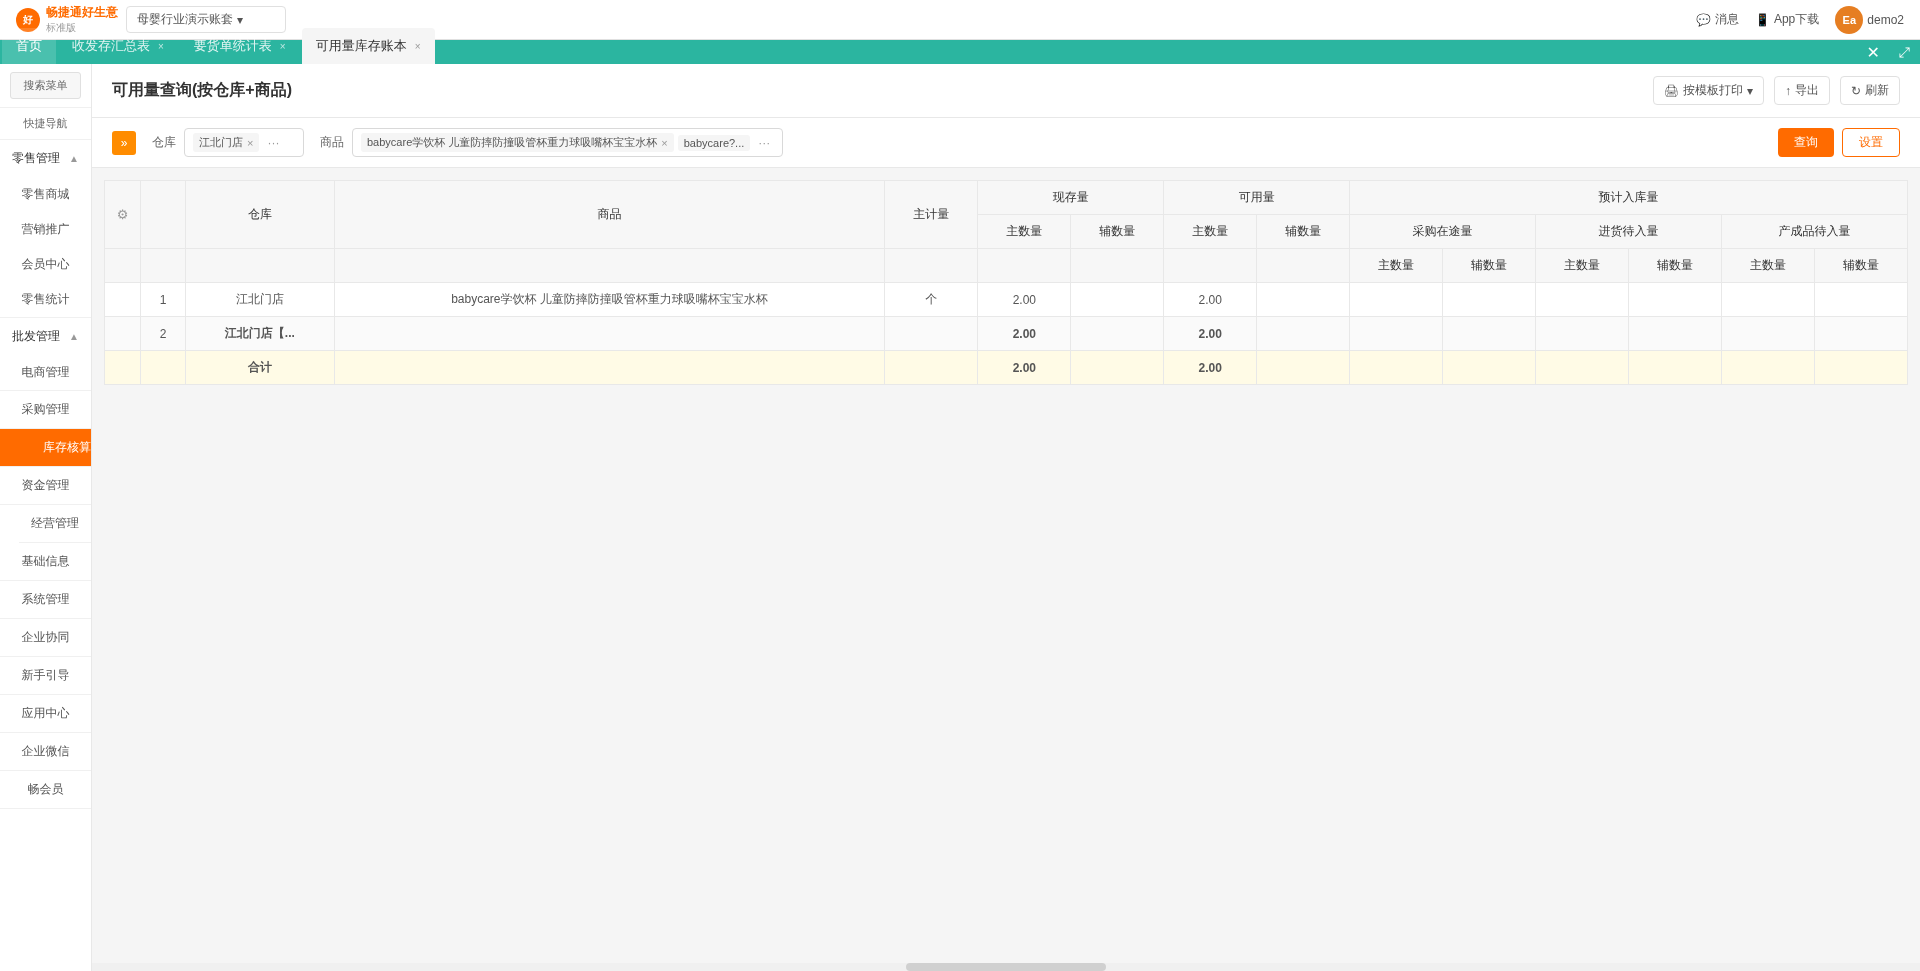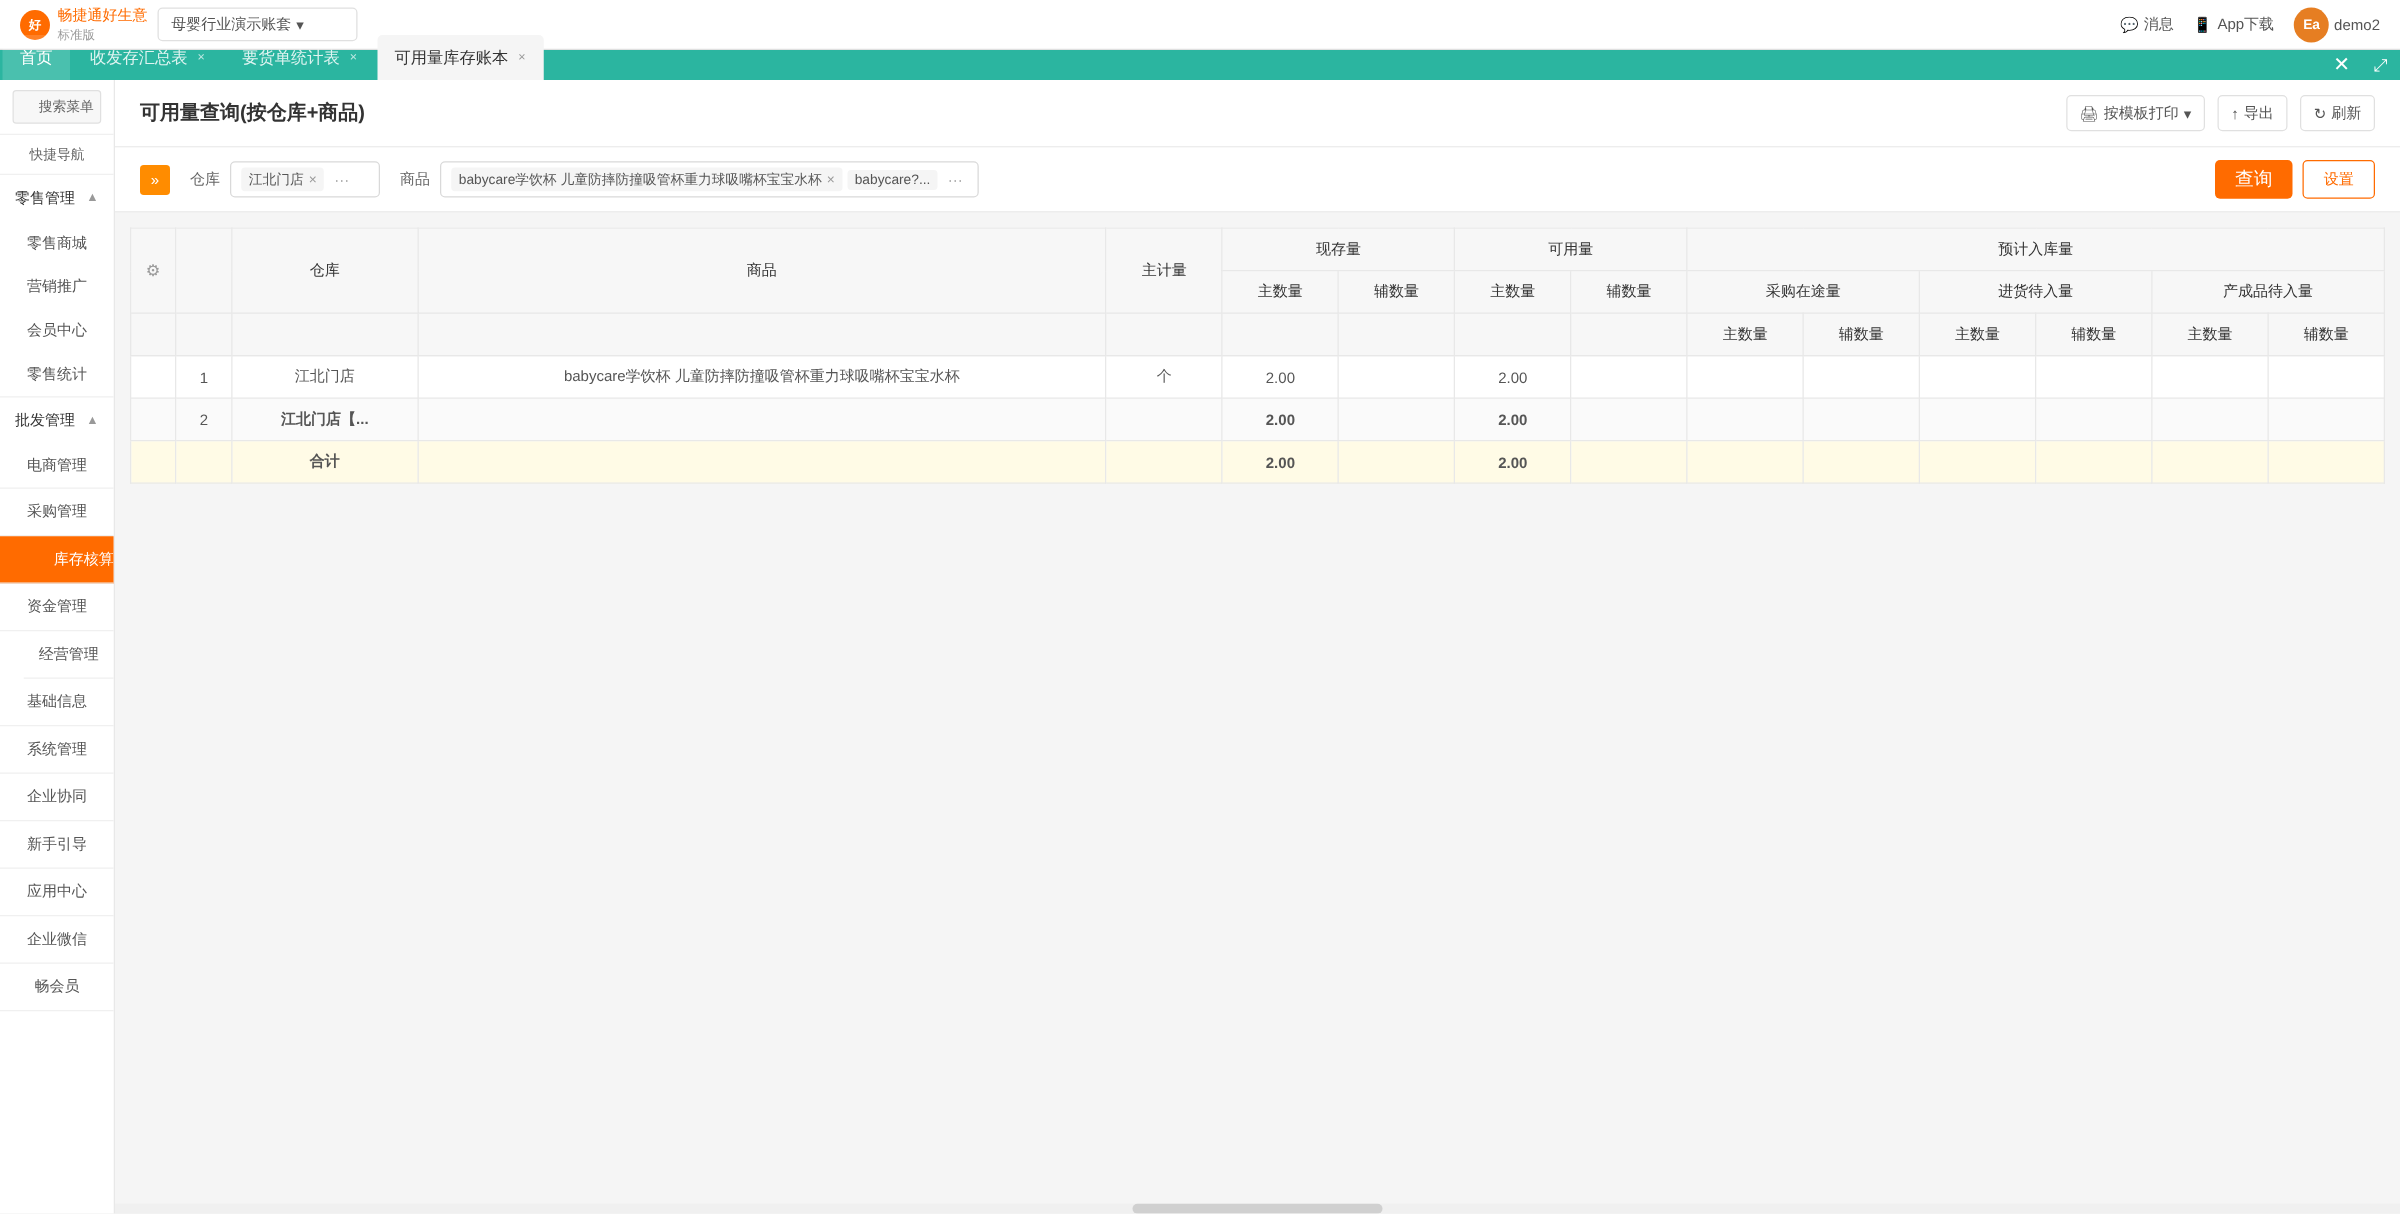--- a/index.html
+++ b/index.html
@@ -3,21 +3,21 @@
   <meta charset="utf-8">
   <style>
     * { box-sizing: border-box; margin: 0; padding: 0; }
     body { font-family: 'Microsoft YaHei', Arial, sans-serif; font-size: 12px; background: #f0f0f0; color: #333; display: flex; flex-direction: column; height: 971px; overflow: hidden; }
 
     
     .top-bar { height: 40px; background: #fff; display: flex; align-items: center; justify-content: space-between; padding: 0 16px; border-bottom: 1px solid #e0e0e0; flex-shrink: 0; }
     .top-bar-left { display: flex; align-items: center; gap: 8px; }
     .logo-area { display: flex; align-items: center; gap: 6px; }
     .logo-icon { width: 24px; height: 24px; background: #ff6b00; border-radius: 50%; display: flex; align-items: center; justify-content: center; color: white; font-size: 10px; font-weight: bold; }
-    .logo-text { font-size: 12px; color: #ff6b00; font-weight: normal; }
+    .logo-text { font-size: 12px; color: #ff6b00; font-weight: bold; }
     .logo-sub { font-size: 10px; color: #999; }
     .tenant-selector { display: flex; align-items: center; gap: 4px; padding: 4px 10px; border: 1px solid #e0e0e0; border-radius: 4px; cursor: pointer; min-width: 160px; font-size: 12px; color: #555; }
     .top-bar-right { display: flex; align-items: center; gap: 16px; }
     .top-bar-action { display: flex; align-items: center; gap: 4px; color: #555; cursor: pointer; font-size: 12px; }
     .avatar { width: 28px; height: 28px; border-radius: 50%; background: #e67e22; display: flex; align-items: center; justify-content: center; color: white; font-size: 11px; font-weight: bold; }
 
     
     .nav-tabs { height: 24px; background: #2bb5a0; display: flex; align-items: flex-end; padding: 0 0 0 0; flex-shrink: 0; position: relative; }
     .nav-tab { height: 36px; display: flex; align-items: center; gap: 6px; padding: 0 14px; cursor: pointer; font-size: 13px; color: rgba(255,255,255,0.85); border-radius: 4px 4px 0 0; margin-left: 2px; }
     .nav-tab.active { background: #f5f5f5; color: #333; }
@@ -26,21 +26,21 @@
     .nav-tab.active .close-x { color: #999; }
     .nav-close-all { position: absolute; right: 40px; top: 50%; transform: translateY(-50%); color: white; cursor: pointer; font-size: 16px; }
     .nav-expand { position: absolute; right: 10px; top: 50%; transform: translateY(-50%); color: white; cursor: pointer; font-size: 14px; }
 
     
     .main-layout { display: flex; flex: 1; overflow: hidden; }
 
     
     .sidebar { width: 92px; background: white; border-right: 1px solid #e8e8e8; display: flex; flex-direction: column; overflow-y: auto; flex-shrink: 0; }
     .sidebar-search { padding: 8px 10px; border-bottom: 1px solid #f0f0f0; }
-    .sidebar-search-btn { width: 100%; padding: 5px; background: #f7f7f7; border: 1px solid #e0e0e0; border-radius: 3px; text-align: right; cursor: pointer; color: #666; font-size: 11px; }
+    .sidebar-search-btn { width: 100%; padding: 5px; background: #f7f7f7; border: 1px solid #e0e0e0; border-radius: 3px; text-align: center; cursor: pointer; color: #666; font-size: 11px; }
     .sidebar-nav-btn { padding: 8px 10px; border-bottom: 1px solid #f0f0f0; text-align: center; cursor: pointer; color: #666; font-size: 11px; }
     .sidebar-section { border-bottom: 1px solid #f0f0f0; }
     .sidebar-section-header { display: flex; align-items: center; justify-content: space-between; padding: 10px 12px; cursor: pointer; }
     .sidebar-section-label { font-size: 12px; color: #333; font-weight: 500; }
     .sidebar-section-arrow { font-size: 10px; color: #999; }
     .sidebar-item { padding: 9px 12px; cursor: pointer; color: #555; font-size: 12px; text-align: center; }
     .sidebar-item.active { background: #ff6b00; color: white; }
 
     
     .content { flex: 1; display: flex; flex-direction: column; overflow: hidden; background: #f5f5f5; }
@@ -54,21 +54,21 @@
     
     .filter-bar { background: white; padding: 10px 20px; border-bottom: 1px solid #e8e8e8; display: flex; align-items: center; gap: 16px; flex-shrink: 0; }
     .filter-expand-btn { width: 24px; height: 24px; background: #ff8c00; border-radius: 3px; display: flex; align-items: center; justify-content: center; color: white; cursor: pointer; font-size: 12px; }
     .filter-group { display: flex; align-items: center; gap: 8px; }
     .filter-label { font-size: 12px; color: #666; }
     .filter-input { display: flex; align-items: center; gap: 4px; padding: 4px 8px; border: 1px solid #d9d9d9; border-radius: 4px; min-width: 120px; background: white; }
     .filter-tag { display: flex; align-items: center; gap: 4px; background: #f5f5f5; padding: 2px 6px; border-radius: 3px; font-size: 11px; color: #555; }
     .filter-tag .remove { color: #999; cursor: pointer; }
     .filter-dots { color: #999; cursor: pointer; padding: 0 4px; }
     .filter-actions { margin-left: auto; display: flex; gap: 8px; }
-    .btn-query { background: #ff6b00; color: white; border: none; padding: 6px 16px; border-radius: 4px; cursor: pointer; font-size: 15px; }
+    .btn-query { background: #ff6b00; color: white; border: none; padding: 6px 16px; border-radius: 4px; cursor: pointer; font-size: 12px; }
     .btn-setting { background: white; color: #ff6b00; border: 1px solid #ff6b00; padding: 5px 16px; border-radius: 4px; cursor: pointer; font-size: 12px; }
 
     
     .table-area { flex: 1; overflow: auto; padding: 12px; }
     .data-table { width: 100%; border-collapse: collapse; background: white; border: 1px solid #e8e8e8; font-size: 12px; }
     .data-table th { background: #f7f7f7; padding: 8px 10px; border: 1px solid #e8e8e8; color: #333; font-weight: 500; white-space: nowrap; }
     .data-table td { padding: 8px 10px; border: 1px solid #e8e8e8; text-align: center; color: #555; }
     .th-group { background: #f0f0f0; }
     .col-gear { width: 36px; }
     .td-left { text-align: left; }

